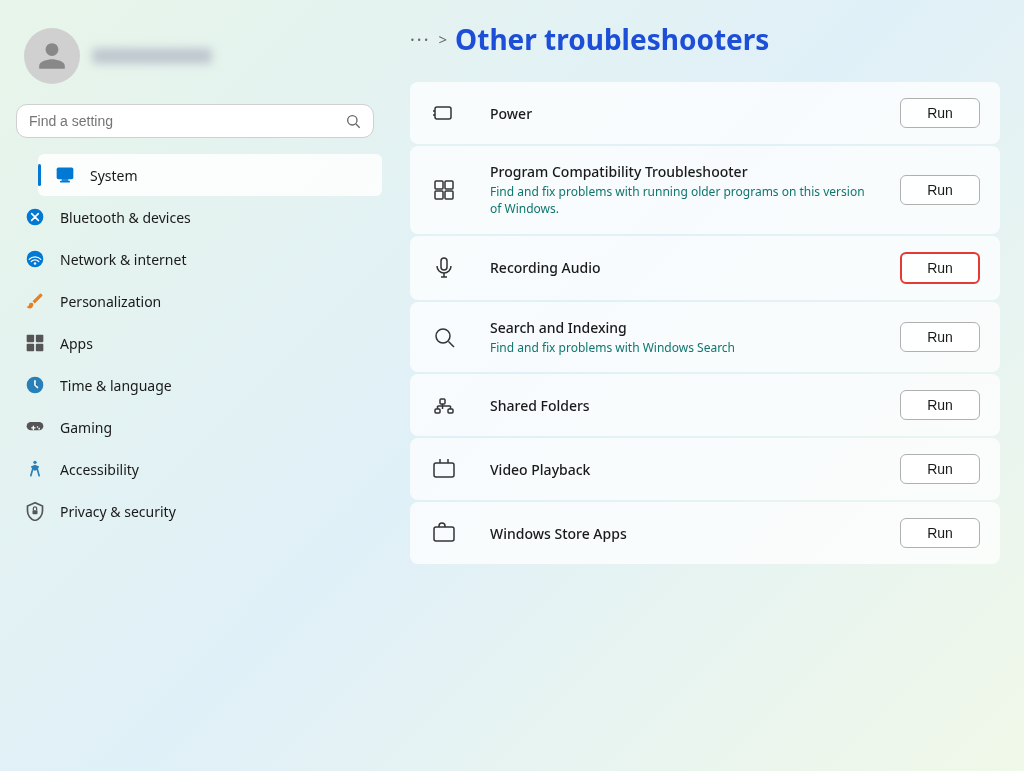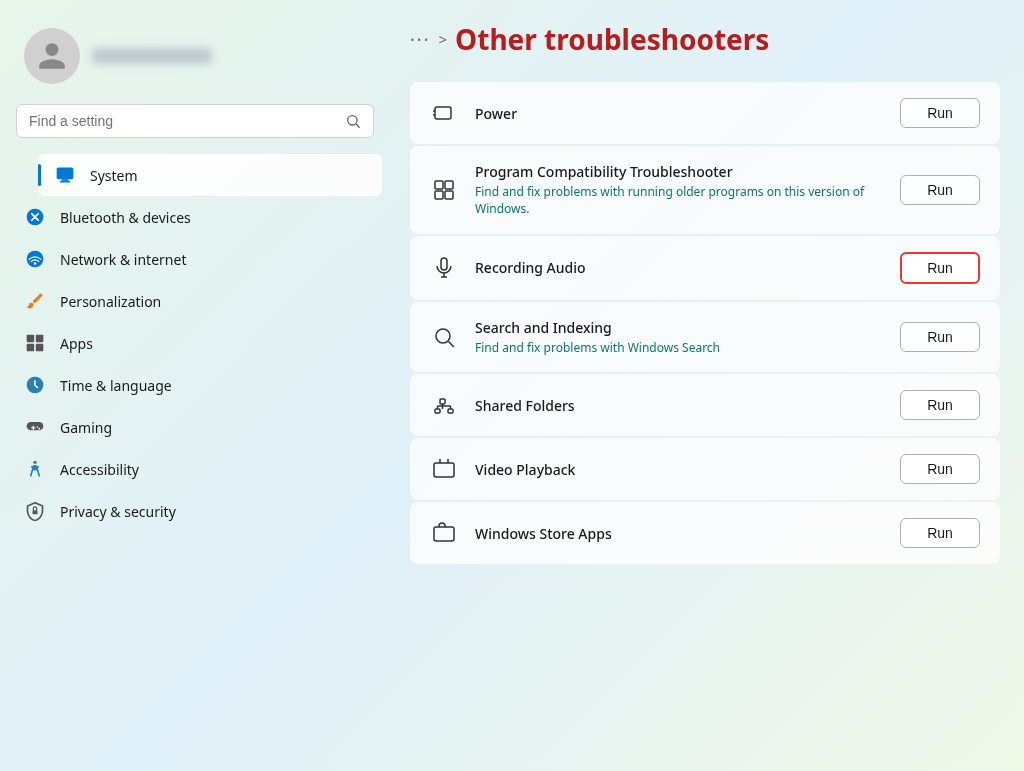--- a/index.html
+++ b/index.html
@@ -53,21 +53,21 @@
       background: #c0c8d0;
       border-radius: 4px;
       filter: blur(4px);
     }
 
     .search-box {
       display: flex;
       align-items: center;
       background: white;
       border: 1px solid #d0d0d0;
-      border-radius: 6px;
+      border-radius: 11px;
       padding: 8px 12px;
       margin: 0 8px 16px 8px;
       gap: 8px;
     }
 
     .search-box input {
       border: none;
       outline: none;
       background: transparent;
       font-size: 14px;
@@ -140,36 +140,36 @@
       letter-spacing: 2px;
     }
 
     .breadcrumb-chevron {
       color: #666;
     }
 
     .page-title {
       font-size: 28px;
       font-weight: 700;
-      color: #b91c1c;
+      color: #1d4ed8;
     }
 
     .troubleshooter-list {
       display: flex;
       flex-direction: column;
       gap: 2px;
     }
 
     .troubleshooter-item {
       background: rgba(255,255,255,0.75);
       border-radius: 8px;
       padding: 16px 20px;
       display: flex;
       align-items: center;
-      gap: 17px;
+      gap: 32px;
     }
 
     .troubleshooter-item .item-icon {
       width: 28px;
       height: 28px;
       display: flex;
       align-items: center;
       justify-content: center;
       flex-shrink: 0;
       color: #333;

